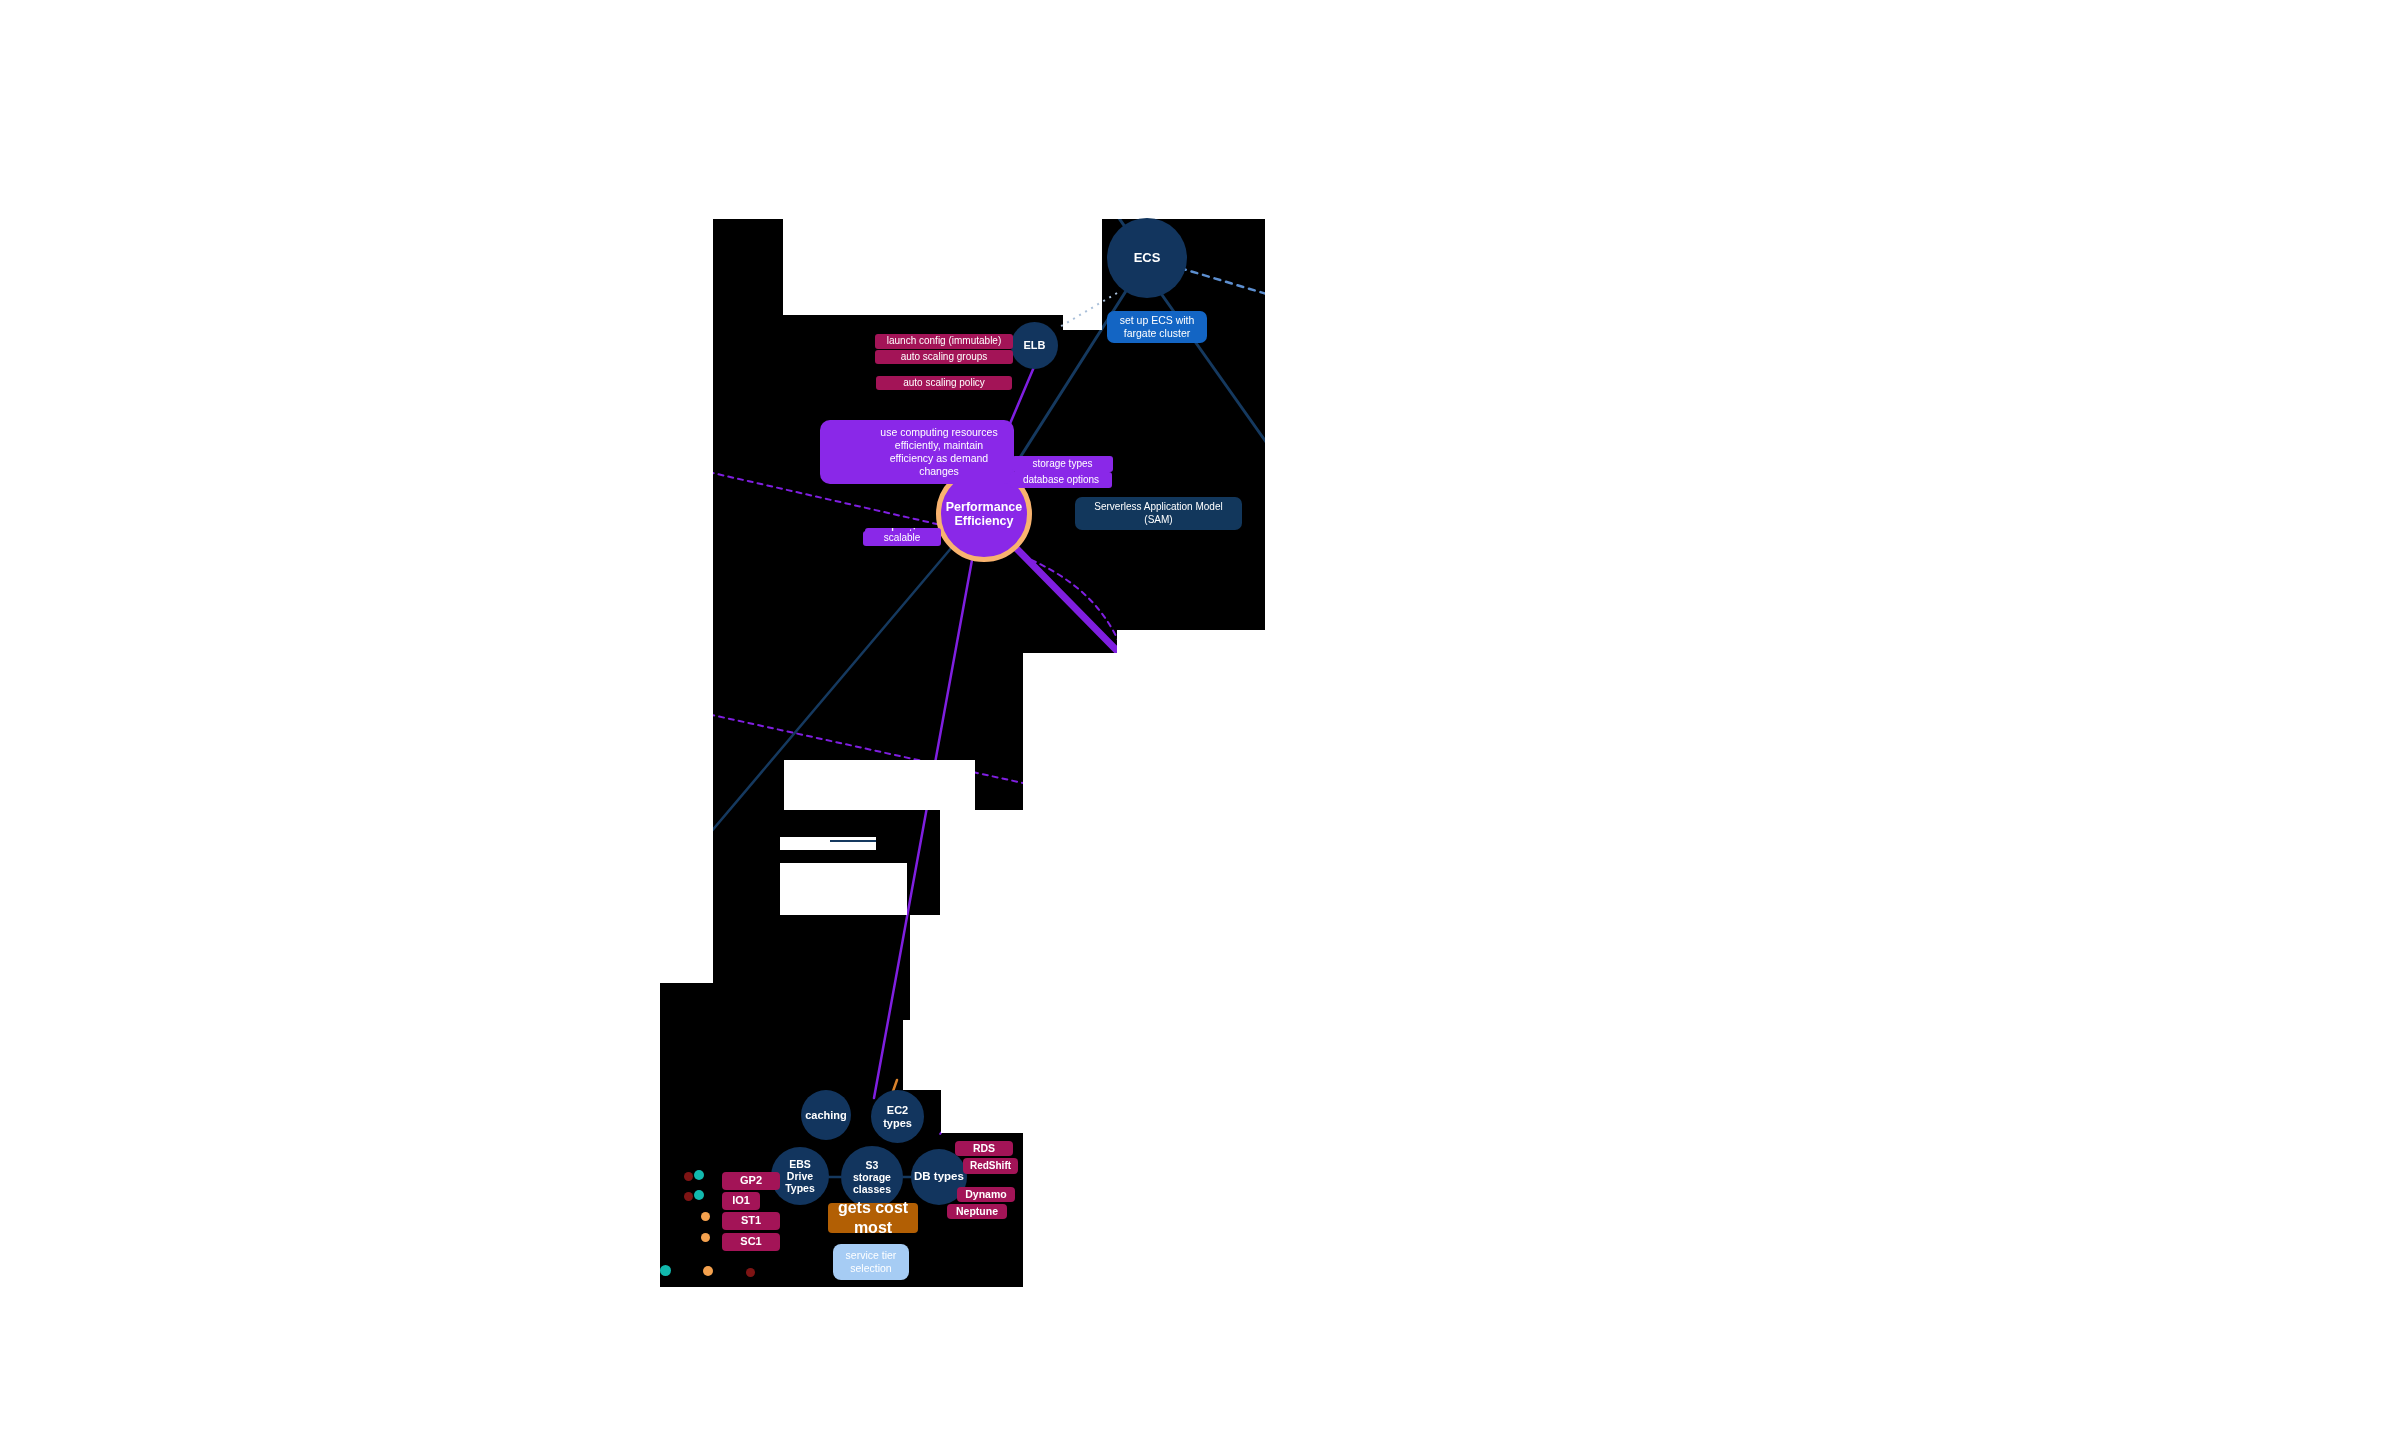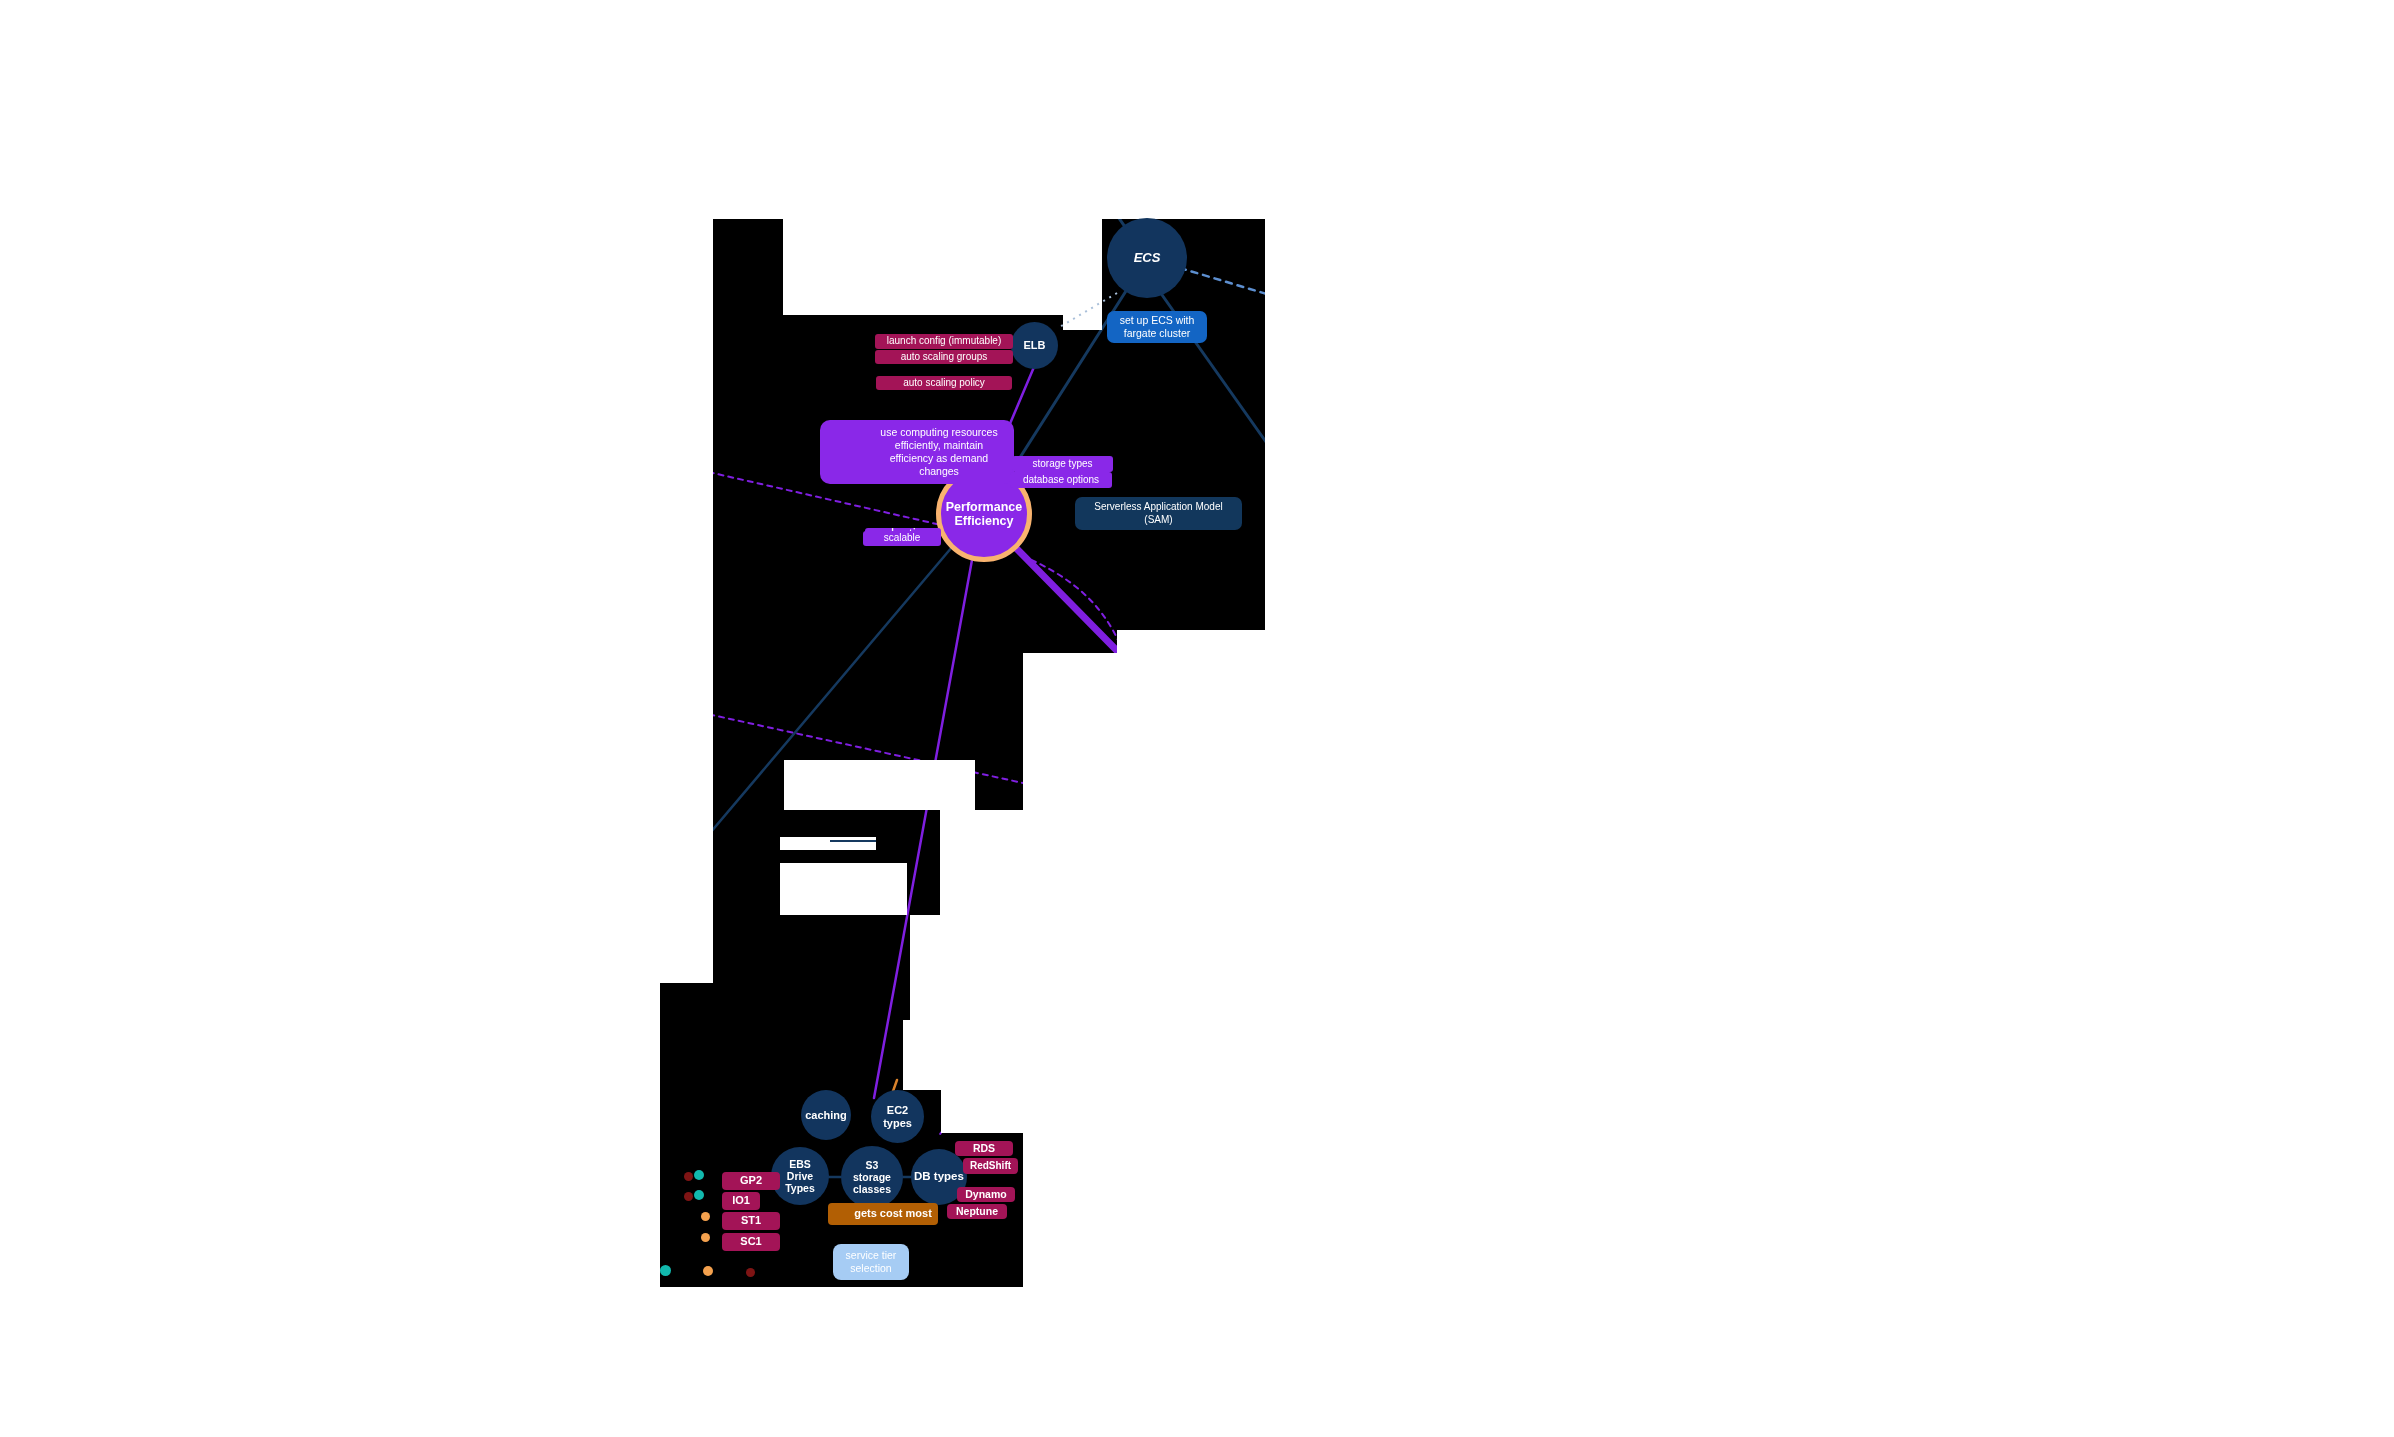--- a/index.html
+++ b/index.html
@@ -6,21 +6,21 @@
   #stage{position:relative;width:2394px;height:1437px;background:#ffffff;overflow:hidden;
          font-family:"Liberation Sans", sans-serif;}
   #edge-svg{position:absolute;left:0;top:0;width:2394px;height:1437px;}
   .node{position:absolute;border-radius:50%;display:flex;align-items:center;justify-content:center;
         text-align:center;color:#fff;font-weight:700;white-space:pre-line;z-index:3;line-height:1.15;}
   .lbl{position:absolute;display:flex;align-items:center;justify-content:center;text-align:center;
        color:#fff;white-space:pre-line;z-index:3;line-height:1.22;}
   .dot{position:absolute;border-radius:50%;z-index:3;}
 
   
-  #n-ecs{left:1107px;top:218px;width:80px;height:80px;background:#12355E;font-size:13px;font-style:italic;}
+  #n-ecs{left:1107px;top:218px;width:80px;height:80px;background:#12355E;font-size:13px;}
   #n-elb{left:1011px;top:322px;width:47px;height:47px;background:#12355E;font-size:11px;font-weight:600;}
   #n-center{left:936px;top:466px;width:96px;height:96px;background:#8A28E8;
             border:5px solid #F9B36F;box-sizing:border-box;font-size:12.5px;}
   #n-caching{left:801px;top:1090px;width:50px;height:50px;background:#12355E;font-size:11px;font-weight:600;}
   #n-ec2{left:871px;top:1090px;width:53px;height:53px;background:#12355E;font-size:11px;}
   #n-ebs{left:771px;top:1147px;width:58px;height:58px;background:#12355E;font-size:10.5px;}
   #n-s3{left:841px;top:1146px;width:62px;height:62px;background:#12355E;font-size:10.5px;}
   #n-db{left:911px;top:1149px;width:56px;height:56px;background:#12355E;font-size:11.5px;}
 
   
@@ -37,21 +37,21 @@
   #l-elastic{left:865px;top:528px;width:76px;height:14px;font-size:14px;}
   #l-scalable{left:863px;top:531px;width:78px;height:15px;font-size:10px;}
   #l-gp2{left:722px;top:1172px;width:58px;height:18px;border-radius:4px;font-size:11px;font-weight:700;}
   #l-io1{left:722px;top:1192px;width:38px;height:18px;border-radius:4px;font-size:11px;font-weight:700;}
   #l-st1{left:722px;top:1212px;width:58px;height:18px;border-radius:4px;font-size:11px;font-weight:700;}
   #l-sc1{left:722px;top:1233px;width:58px;height:18px;border-radius:4px;font-size:11px;font-weight:700;}
   #l-rds{left:955px;top:1141px;width:58px;height:15px;border-radius:4px;font-size:10.5px;font-weight:700;}
   #l-redshift{left:963px;top:1158px;width:55px;height:16px;border-radius:4px;font-size:10px;font-weight:700;}
   #l-dynamo{left:957px;top:1187px;width:58px;height:15px;border-radius:4px;font-size:10.5px;font-weight:700;}
   #l-neptune{left:947px;top:1204px;width:60px;height:15px;border-radius:4px;font-size:10.5px;font-weight:700;}
-  #l-cost{left:828px;top:1203px;width:90px;height:22px;background:#B25F04;border-radius:4px;font-size:11px;font-weight:700;padding-left:20px;}
+  #l-cost{left:828px;top:1203px;width:90px;height:30px;background:#B25F04;border-radius:4px;font-size:16px;font-weight:700;}
   #l-service{left:833px;top:1244px;width:76px;height:36px;background:#A6CCF4;border-radius:8px;font-size:10.5px;}
 
   
   #d-m1{left:684px;top:1172px;width:9px;height:9px;background:#7E1414;}
   #d-t1{left:694px;top:1170px;width:10px;height:10px;background:#12B9AE;}
   #d-m2{left:684px;top:1192px;width:9px;height:9px;background:#7E1414;}
   #d-t2{left:694px;top:1190px;width:10px;height:10px;background:#12B9AE;}
   #d-o1{left:701px;top:1212px;width:9px;height:9px;background:#F4A14E;}
   #d-o2{left:701px;top:1233px;width:9px;height:9px;background:#F4A14E;}
   #d-bt{left:660px;top:1265px;width:11px;height:11px;background:#12B9AE;}

